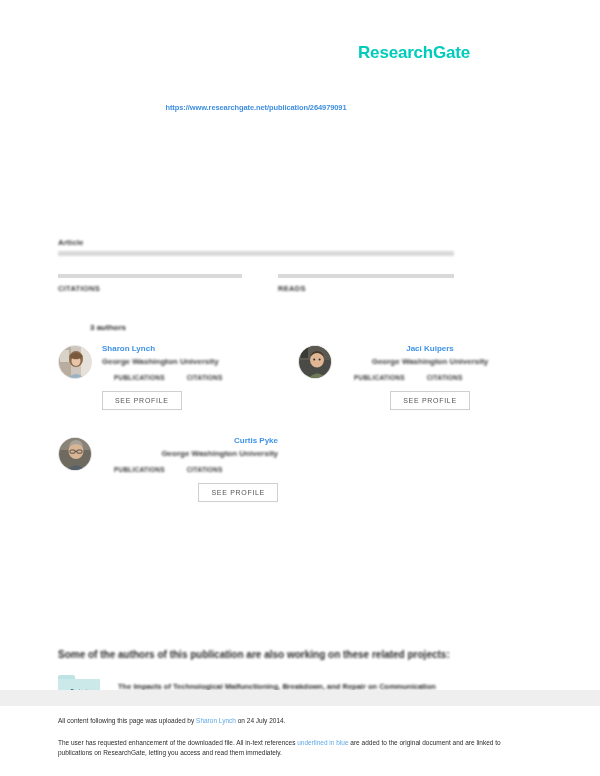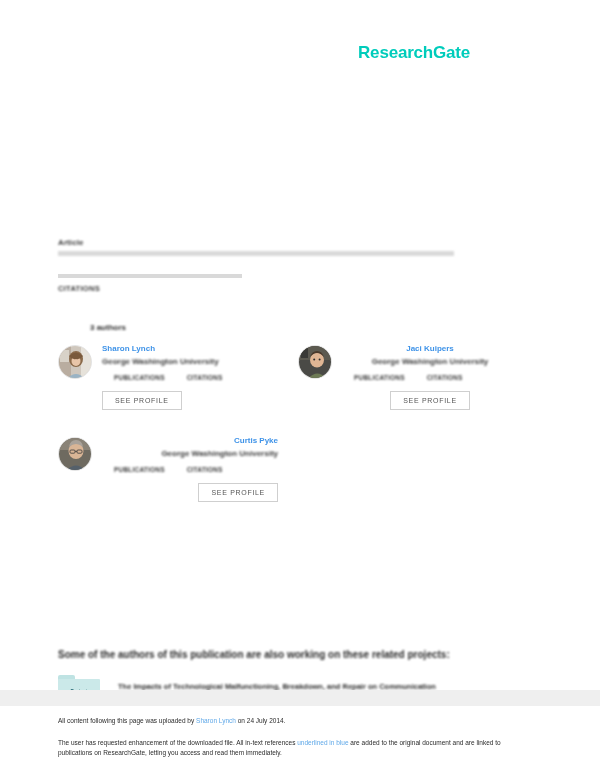--- a/index.html
+++ b/index.html
@@ -287,34 +287,39 @@
     cursor: pointer;
   }
 </style>
 </head>
 <body>
 
 <div class="page">
 
   <div class="rg-logo">ResearchGate</div>
 
+  <div class="rg-url">https://www.researchgate.net/publication/264979091</div>
 
   <div class="content">
 
     <div class="doc-type">Article</div>
 
     <div class="title-block">
       <div class="title-line l1"></div>
 
     </div>
 
     <div class="stats-row">
       <div class="stat-col left">
         <div class="stat-bar"></div>
         <div class="stat-label">CITATIONS</div>
+      </div>
+      <div class="stat-col right">
+        <div class="stat-bar"></div>
+        <div class="stat-label">READS</div>
       </div>
     </div>
 
     <div class="authors-heading">3 authors</div>
 
     <div class="authors-grid">
 
       <div class="author a0">
         <div class="avatar">
           <svg width="34" height="34" viewBox="0 0 34 34">

